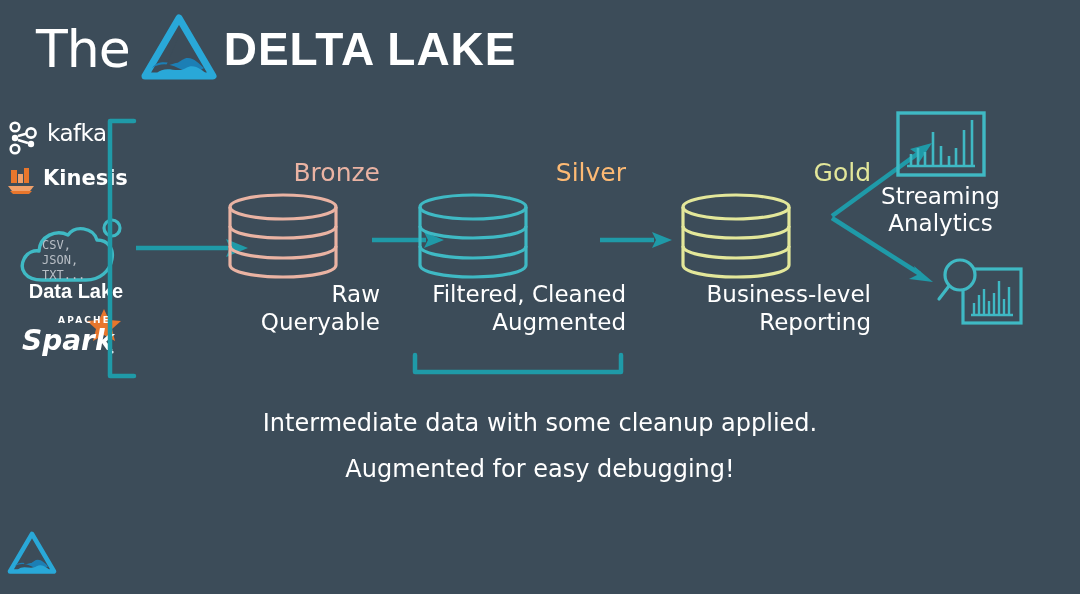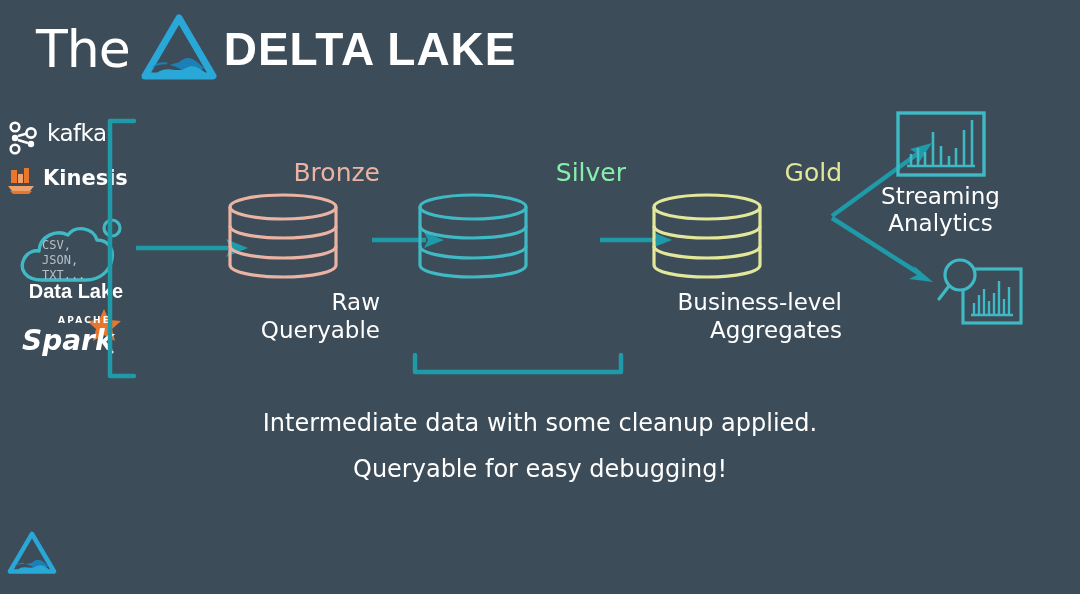--- a/index.html
+++ b/index.html
@@ -40,25 +40,25 @@
   #datalake-label{
     position:absolute;left:10px;top:66px;width:120px;text-align:center;
     font-size:20px;font-weight:bold;color:#ffffff;font-family:Liberation Sans, sans-serif;
   }
 
   #spark-block{position:relative;width:125px;height:52px;margin-top:4px;text-align:right;}
 
   
   .stage-col{text-align:right;}
   .stage-title{font-size:25px;font-weight:400;margin-bottom:5px;font-family:"DejaVu Sans",sans-serif;}
-  .stage-desc{font-size:23px;line-height:28px;color:#ffffff;margin-top:8px;font-family:"DejaVu Sans",sans-serif;}
+  .stage-desc{font-size:23px;line-height:28px;color:#ffffff;font-family:"DejaVu Sans",sans-serif;}
 
   #col-bronze{left:218px;top:158px;width:162px;}
   #col-silver{left:408px;top:158px;width:218px;}
-  #col-gold{left:642px;top:158px;width:200px;}
+  #col-gold{left:671px;top:158px;width:200px;}
 
   
   .out-label{font-size:23px;line-height:27px;text-align:center;color:#ffffff;font-family:"DejaVu Sans",sans-serif;}
   #out-streaming{left:848px;top:110px;width:185px;}
   #out-ai{left:885px;top:255px;width:195px;}
 
   
   #caption{left:0;top:400px;width:1080px;text-align:center;}
   .cap-line{font-size:24px;line-height:46px;color:#ffffff;font-family:"DejaVu Sans",sans-serif;}
 
@@ -164,31 +164,35 @@
       <div>Queryable</div>
     </div>
   </div>
 
   <svg class="abs" style="left:372px;top:228px;" width="76" height="24">
     <line x1="0" y1="12" x2="54" y2="12" stroke="#1f9aa8" stroke-width="4.5"></line>
     <path d="M72 12 L52 4 L56 12 L52 20 Z" fill="#1f9aa8"></path>
   </svg>
 
   <div class="abs stage-col" id="col-silver">
-    <div class="stage-title" style="color:#86efac;">Silver</div>
+    <div class="stage-title" style="color:#fdba74;">Silver</div>
     <span>
       <svg width="130" height="88" viewBox="0 0 130 88">
         <ellipse cx="65" cy="15" rx="53" ry="12" fill="none" stroke="#3fb9c4" stroke-width="3.2"></ellipse>
         <path d="M12 15 L12 73" fill="none" stroke="#3fb9c4" stroke-width="3.2"></path>
         <path d="M118 15 L118 73" fill="none" stroke="#3fb9c4" stroke-width="3.2"></path>
         <path d="M12 73 C12 80, 36 85, 65 85 C94 85, 118 80, 118 73" fill="none" stroke="#3fb9c4" stroke-width="3.2"></path>
         <path d="M12 34 C12 41, 36 46, 65 46 C94 46, 118 41, 118 34" fill="none" stroke="#3fb9c4" stroke-width="3.2"></path>
         <path d="M12 54 C12 61, 36 66, 65 66 C94 66, 118 61, 118 54" fill="none" stroke="#3fb9c4" stroke-width="3.2"></path>
       </svg>
     </span>
+    <div class="stage-desc">
+      <div>Filtered, Cleaned</div>
+      <div>Augmented</div>
+    </div>
   </div>
 
   <svg class="abs" style="left:412px;top:352px;" width="212" height="26">
     <path d="M3 3 L3 20 L209 20 L209 3" fill="none" stroke="#1f9aa8" stroke-width="4.5" stroke-linejoin="round" stroke-linecap="round"></path>
   </svg>
 
   <svg class="abs" style="left:600px;top:228px;" width="76" height="24">
     <line x1="0" y1="12" x2="54" y2="12" stroke="#1f9aa8" stroke-width="4.5"></line>
     <path d="M72 12 L52 4 L56 12 L52 20 Z" fill="#1f9aa8"></path>
   </svg>
@@ -200,21 +204,21 @@
         <ellipse cx="65" cy="15" rx="53" ry="12" fill="none" stroke="#e3e79a" stroke-width="3.2"></ellipse>
         <path d="M12 15 L12 73" fill="none" stroke="#e3e79a" stroke-width="3.2"></path>
         <path d="M118 15 L118 73" fill="none" stroke="#e3e79a" stroke-width="3.2"></path>
         <path d="M12 73 C12 80, 36 85, 65 85 C94 85, 118 80, 118 73" fill="none" stroke="#e3e79a" stroke-width="3.2"></path>
         <path d="M12 34 C12 41, 36 46, 65 46 C94 46, 118 41, 118 34" fill="none" stroke="#e3e79a" stroke-width="3.2"></path>
         <path d="M12 54 C12 61, 36 66, 65 66 C94 66, 118 61, 118 54" fill="none" stroke="#e3e79a" stroke-width="3.2"></path>
       </svg>
     </span>
     <div class="stage-desc">
       <div>Business-level</div>
-      <div>Aggregates</div>
+      <div>Reporting</div>
     </div>
   </div>
 
   <svg class="abs" style="left:822px;top:138px;" width="120" height="150">
     <line x1="10" y1="78" x2="98" y2="14" stroke="#1f9aa8" stroke-width="4.5"></line>
     <path d="M110 5 L88 11 L97 17 L96 26 Z" fill="#1f9aa8"></path>
     <line x1="10" y1="80" x2="98" y2="136" stroke="#1f9aa8" stroke-width="4.5"></line>
     <path d="M111 144 L92 128 L95 137 L87 141 Z" fill="#1f9aa8"></path>
   </svg>
 
@@ -258,21 +262,21 @@
           <line x1="74" y1="32" x2="74" y2="60" stroke="#3fb9c4" stroke-width="2.4"></line>
           <circle cx="25" cy="20" r="15" fill="#3c4c59" stroke="#3fb9c4" stroke-width="3.2"></circle>
           <line x1="14" y1="31" x2="4" y2="44" stroke="#3fb9c4" stroke-width="3.2" stroke-linecap="round"></line>
         </svg>
       </span>
     </div>
   </div>
 
   <div class="abs" id="caption">
     <div class="cap-line">Intermediate data with some cleanup applied.</div>
-    <div class="cap-line">Queryable for easy debugging!</div>
+    <div class="cap-line">Augmented for easy debugging!</div>
   </div>
 
   <div class="abs" id="watermark">
     <span>
       <svg width="48" height="44" viewBox="0 0 74 66">
         <path d="M37 2 L71 60 L3 60 Z" fill="none" stroke="#29a8d8" stroke-width="7" stroke-linejoin="round"></path>
         <path d="M10 52 C20 40, 30 52, 40 44 C48 38, 56 46, 62 52 C54 58, 44 56, 36 52 C26 47, 18 47, 10 52 Z" fill="#1c7fb5"></path>
         <path d="M14 58 C24 48, 34 58, 44 52 C52 47, 60 54, 66 59 L66 61 L12 61 Z" fill="#29a8d8"></path>
         <path d="M37 20 L37 46 L24 50 Z" fill="#3c4c59"></path>
       </svg>

